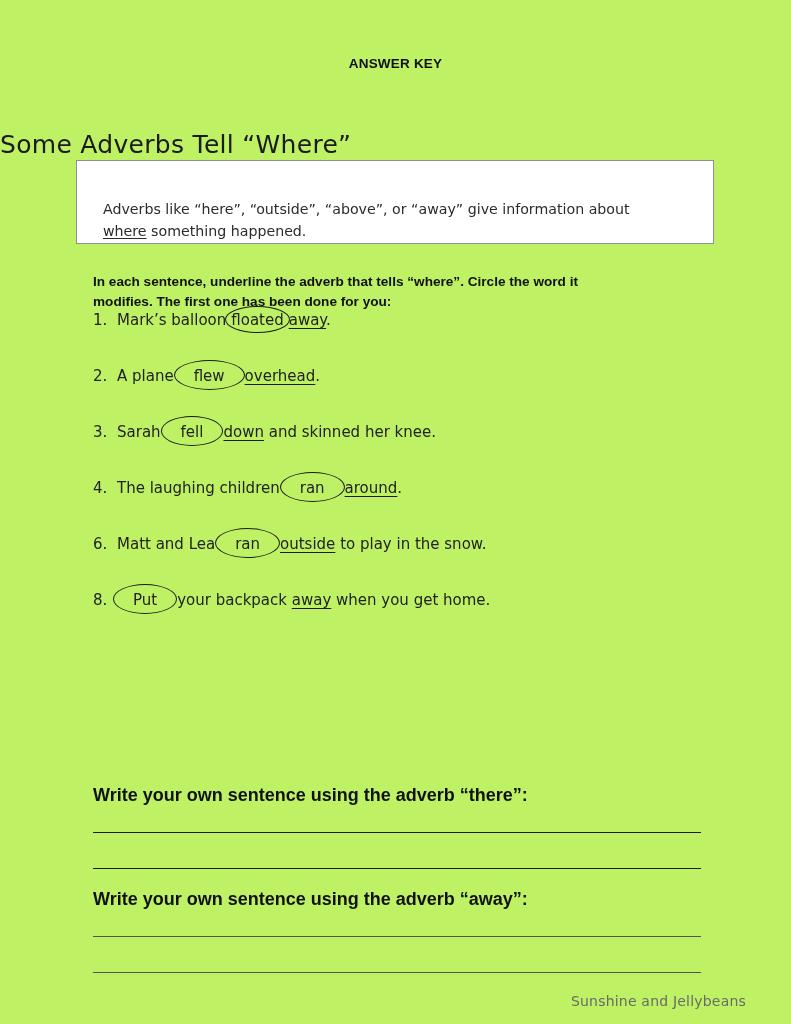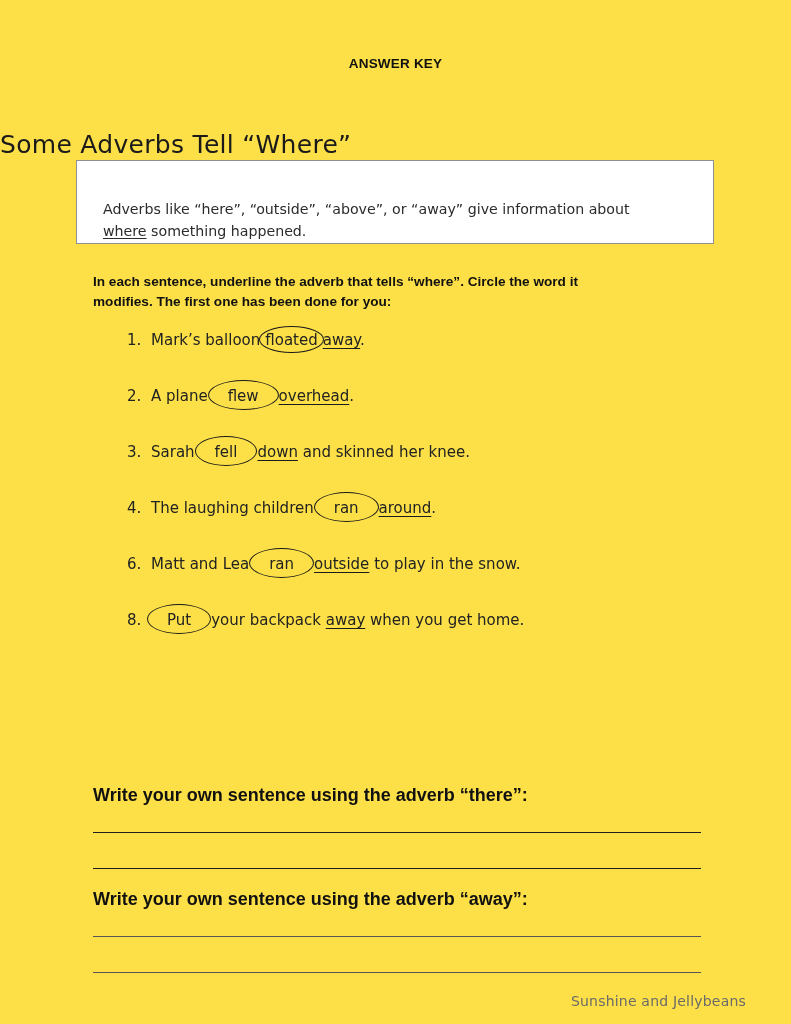--- a/index.html
+++ b/index.html
@@ -13,21 +13,21 @@
     height: 1024px;
     position: relative;
     overflow: hidden;
     font-family: "Liberation Sans", sans-serif;
     color: #000000;
   }
 
   .page {
     position: absolute;
     inset: 0;
-    background: #fde047;
+    background: #bef264;
   }
 
   
   .answer-key {
     position: absolute;
     top: 56px;
     left: 0;
     width: 791px;
     text-align: center;
     font-family: "Liberation Sans", sans-serif;
@@ -83,23 +83,22 @@
     font-weight: bold;
     font-size: 13.6px;
     line-height: 20px;
     color: #111;
   }
 
   
   .sentences {
     position: absolute;
     left: 93px;
-    top: 331px;
+    top: 311px;
     width: 640px;
-    margin-left: 34px;
   }
   .s-row {
     position: relative;
     height: 56px;
     font-family: "DejaVu Sans", sans-serif;
     font-size: 15px;
     color: #222;
     white-space: nowrap;
   }
   .s-num {

